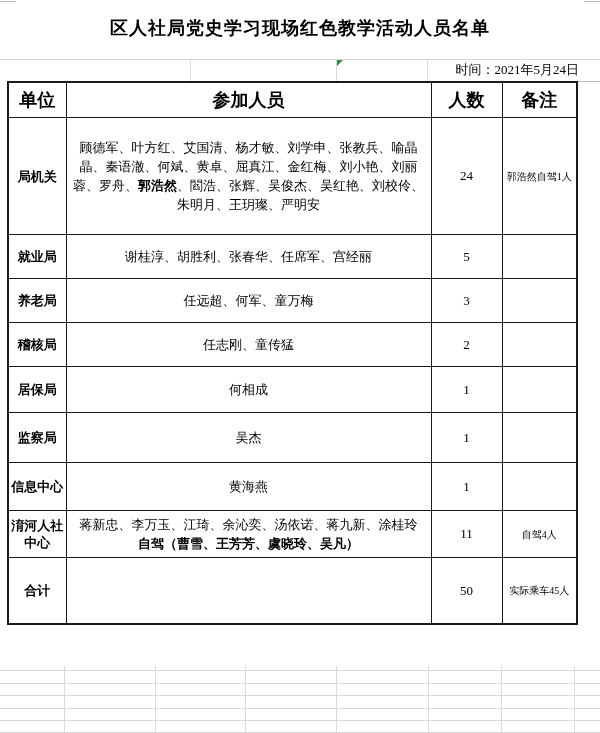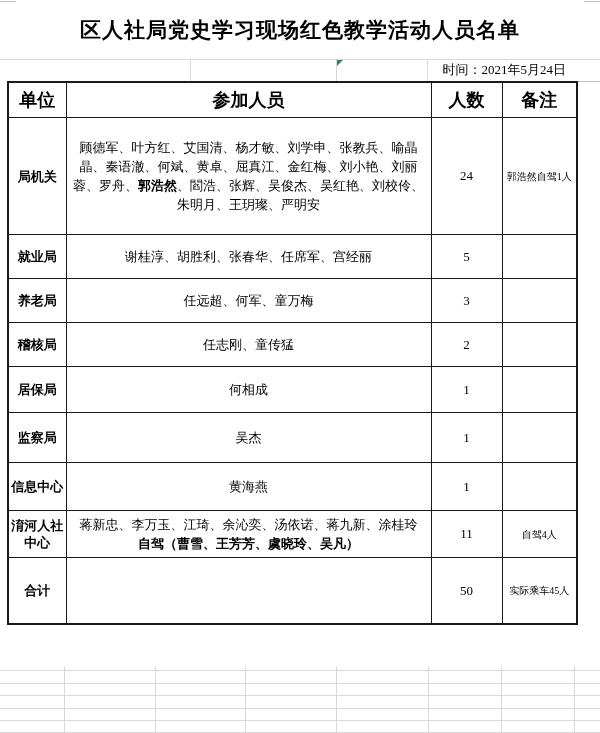--- a/index.html
+++ b/index.html
@@ -9,24 +9,24 @@
     overflow:hidden;
   }
   
   .gl{position:absolute;background:#d9d9d9;}
   .glv{width:1px;}
   .glh{height:1px;}
   .gl.dark{background:#bfbfbf;}
 
   .title{
     position:absolute;top:16px;left:0;width:600px;text-align:center;
-    font-size:21px;font-weight:bold;letter-spacing:1px;white-space:nowrap;
+    font-size:18px;font-weight:bold;letter-spacing:1px;white-space:nowrap;
   }
   .timestamp{
-    position:absolute;top:61px;right:34px;font-size:13px;white-space:nowrap;
+    position:absolute;top:61px;right:21px;font-size:13px;white-space:nowrap;
   }
   .flag{
     position:absolute;left:337px;top:60px;width:0;height:0;
     border-top:6px solid #2e8b46;border-right:6px solid transparent;
   }
 
   #roster{
     position:absolute;left:7px;top:81px;width:569px;
     border-collapse:collapse;table-layout:fixed;
     border:2px solid #1a1a1a;

